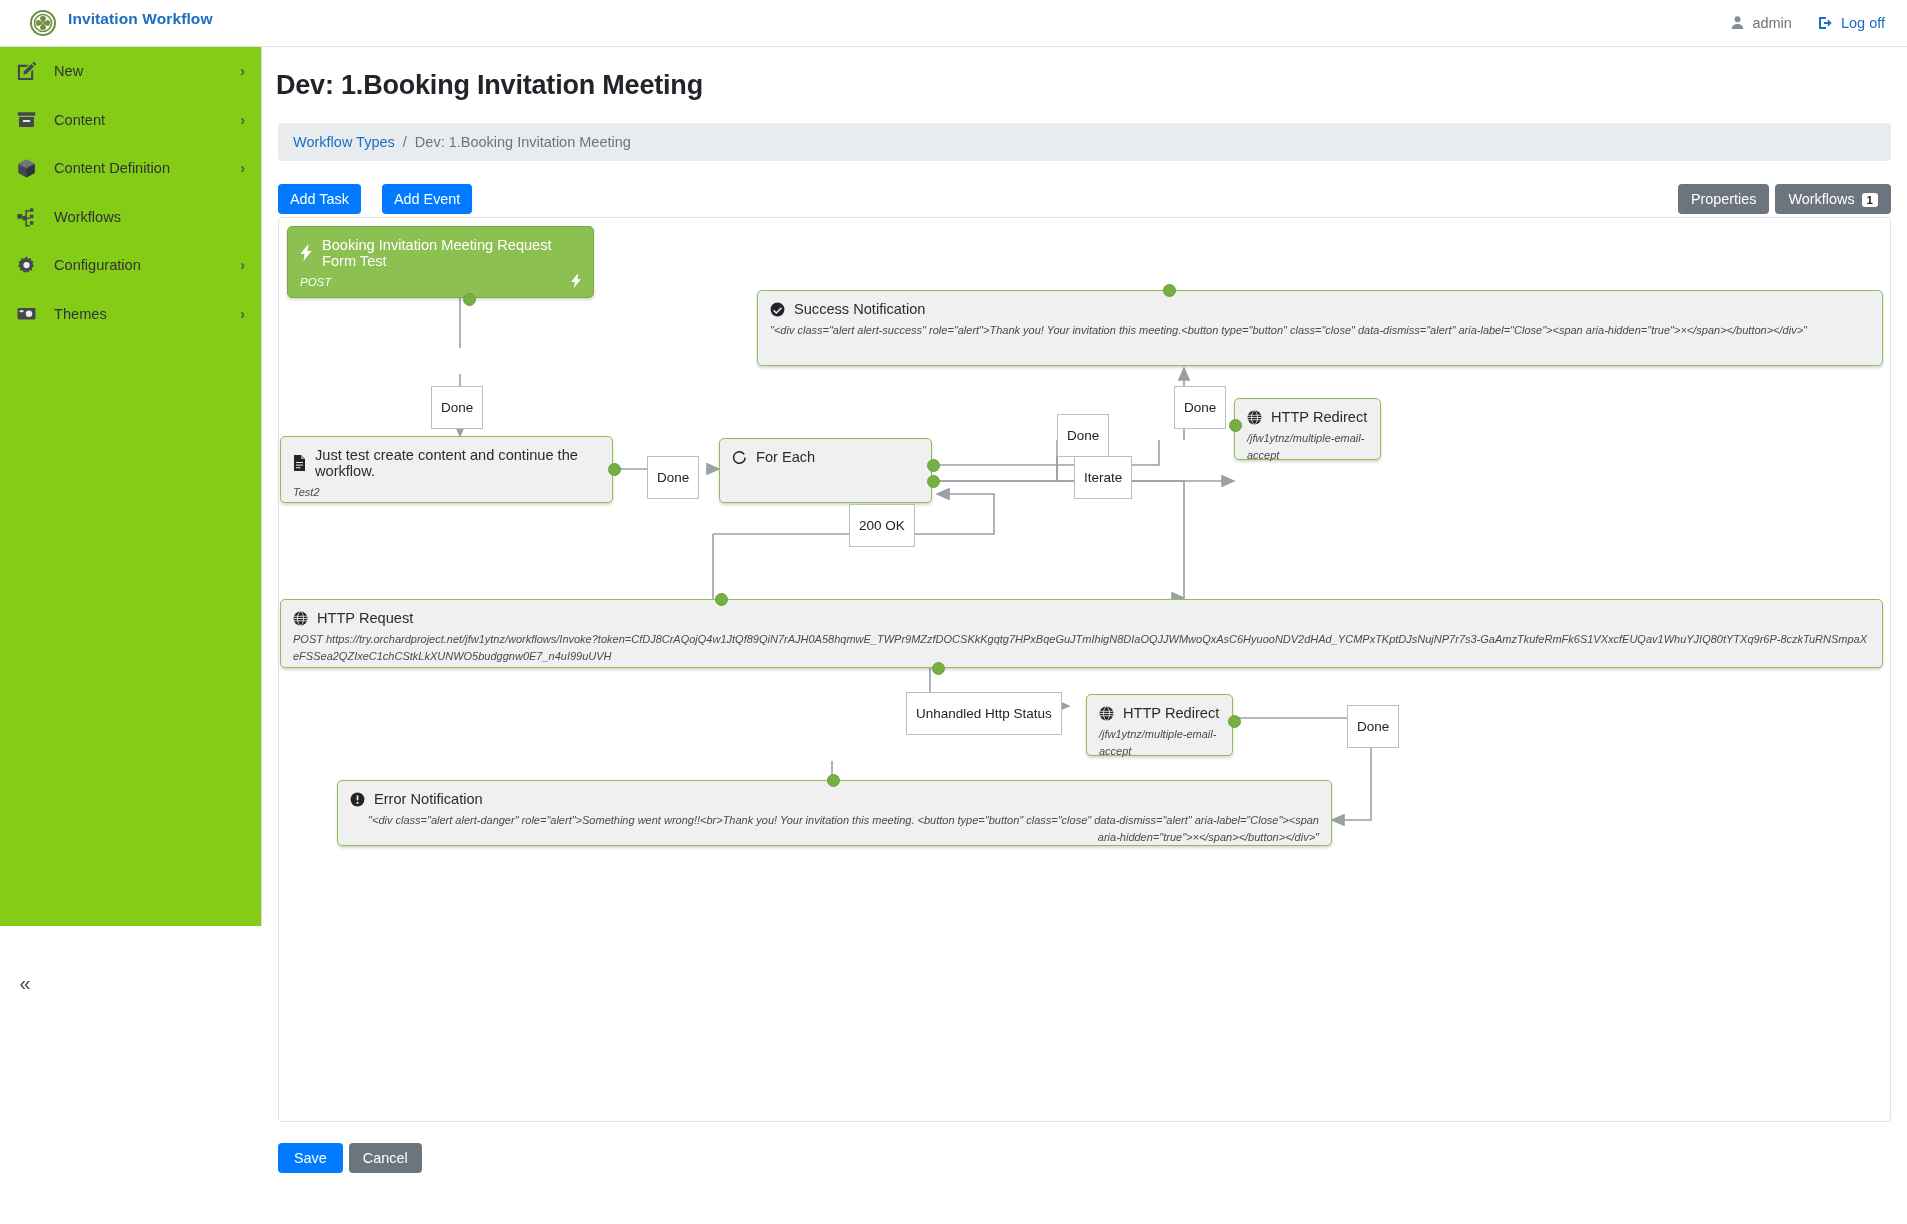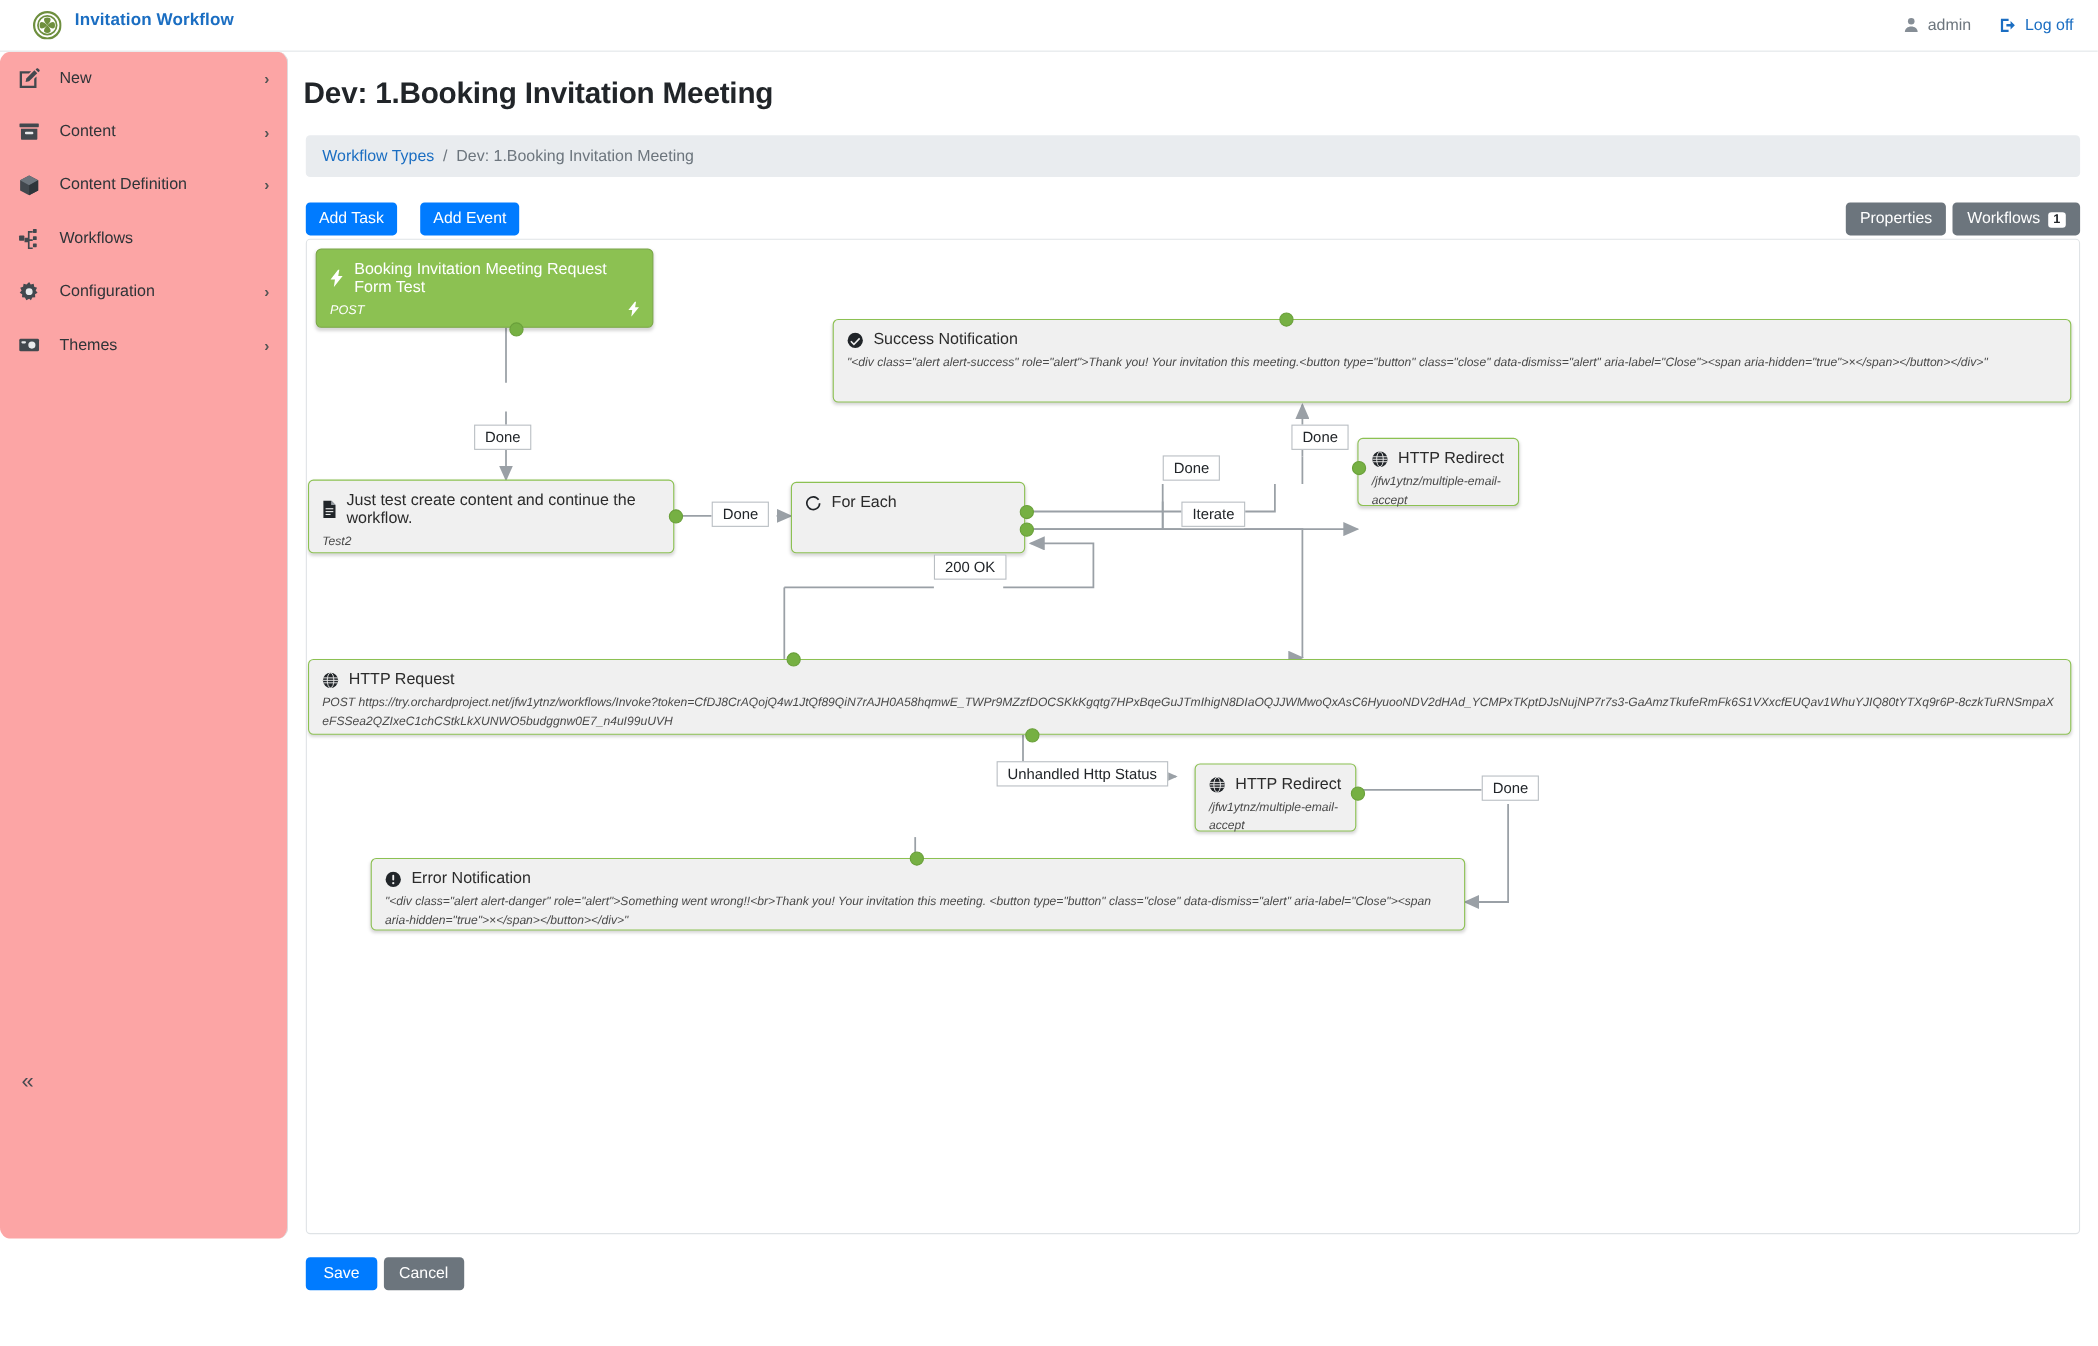--- a/index.html
+++ b/index.html
@@ -19,22 +19,22 @@
   #brand{ display:flex; align-items:flex-start; gap:12px; padding-left:30px; width:262px;}
   .brand-logo{ width:26px; height:26px; }
   #brand-title{ color:#1b6ec2; font-weight:bold; font-size:15.5px; letter-spacing:.1px;}
   #topbar-right{ margin-left:auto; display:flex; align-items:center; gap:26px; padding-right:22px;}
   .tb-item{ display:flex; align-items:flex-start; gap:7px; font-size:14.5px;}
   .tb-user{ color:#6c757d; }
   .tb-logoff{ color:#1b6ec2; }
 
   
   #sidebar{
-    position:absolute; top:47px; left:0; width:262px; height:1079px;
-    background:#fca5a5; border-right:1px solid #dcdee0; z-index:10;border-radius:10px;
+    position:absolute; top:47px; left:0; width:262px; height:879px;
+    background:#84cc16; border-right:1px solid #dcdee0; z-index:10;
   }
   .nav-item{
     display:flex; align-items:center; height:48.5px; padding:0 16px 0 16px;
     cursor:pointer; color:#2f3438; font-size:14.6px;
   }
   .nav-item .nav-ico{ width:30px; display:flex; align-items:center; }
   .nav-item .nav-label{ flex:1; padding-left:8px; }
   .nav-item .nav-chev{ color:#555; font-size:14px; font-weight:bold; }
   #collapse-btn{
     position:absolute; left:0px; top:913px; width:50px; height:46px;
@@ -87,21 +87,21 @@
   .node.start .n-body{ color:#fff; font-size:11.5px; word-break:normal;}
   .node .n-corner{ position:absolute; right:11px; bottom:9px; color:#fff; }
   .n-ico{ display:flex; align-items:center; }
 
   .port{
     position:absolute; width:13px; height:13px; border-radius:50%;
     background:#76b043; border:1px solid #6aa03b; z-index:5;
   }
   .edge-label{
     position:absolute; background:#fff; border:1px solid #b9bec3;
-    font-size:13.5px; color:#212529; padding:3px 9px; white-space:nowrap; z-index:6;
+    font-size:13.5px; color:#212529; padding:13px 9px; white-space:nowrap; z-index:6;
   }
 
   #footer-actions{ position:absolute; left:16px; top:1096px; display:flex; gap:6px; }
 
   svg.ico { display:block; }
 </style>
 </head>
 <body>
 
 <div id="topbar">
@@ -402,21 +402,21 @@
             </g>
           </svg>
         </span>
         <span class="n-title">HTTP Redirect</span>
       </div>
       <div class="n-body" style="word-break:normal;">/jfw1ytnz/multiple-email-accept</div>
       <span class="port" style="left:141px; top:20px;"></span>
     </div>
     <div class="edge-label" style="left:1068px; top:487px;">Done</div>
 
-    <div class="node" style="left:58px; top:562px; width:995px; height:66px;">
+    <div class="node" style="left:58px; top:562px; width:995px; height:66px;text-align:right;">
       <div class="n-head">
         <span class="n-ico">
           <svg class="ico" width="15" height="15" viewBox="0 0 16 16" fill="#212529">
             <circle cx="8" cy="8" r="7.4"></circle>
             <rect x="7.1" y="3.4" width="1.8" height="5.6" rx="0.9" fill="#f0f0f0"></rect>
             <circle cx="8" cy="11.6" r="1.1" fill="#f0f0f0"></circle>
           </svg>
         </span>
         <span class="n-title">Error Notification</span>
       </div>

